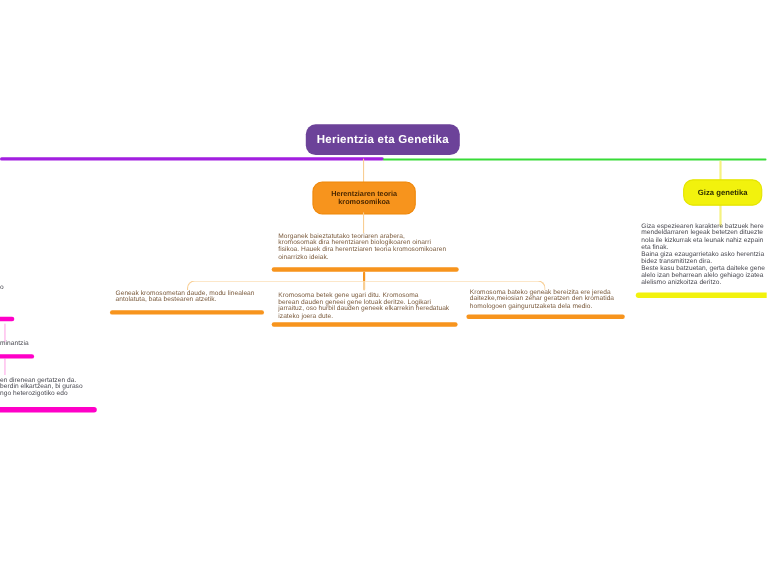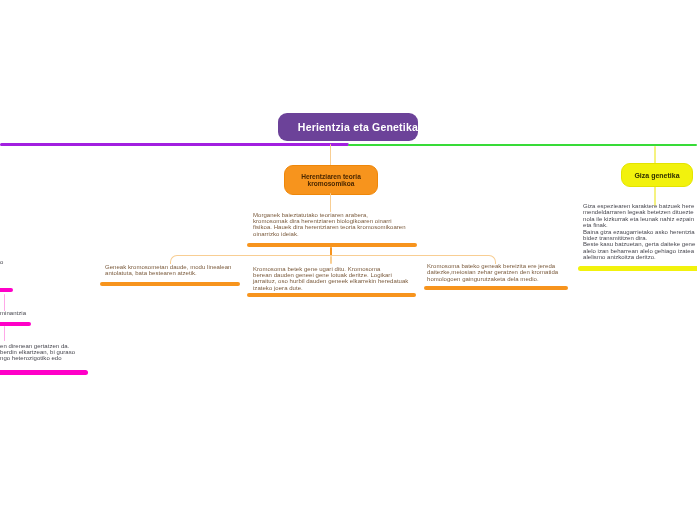--- a/index.html
+++ b/index.html
@@ -40,21 +40,21 @@
 <div class="canvas">
 
   <div class="hline" style="left:0;top:143px;width:349px;height:2.5px;background:var(--purple_line);"></div>
   <div class="hline" style="left:348px;top:144px;width:349px;height:2px;background:var(--green_line);"></div>
 
   <div class="vline" style="left:329.5px;top:144px;width:1.8px;height:22px;background:var(--orange_light);"></div>
 
   <div class="vline" style="left:654px;top:146px;width:1.6px;height:18px;background:var(--yellow_line);"></div>
   <div class="vline" style="left:654px;top:185px;width:1.6px;height:21px;background:var(--yellow_line);"></div>
 
-  <div class="topic topic-root" style="left:278px;top:113px;width:140px;height:28px;justify-content:flex-end;">
+  <div class="topic topic-root" style="left:278px;top:113px;width:140px;height:28px;">
     <span>Herientzia eta Genetika</span>
   </div>
 
   <div class="topic topic-orange" style="left:284px;top:165px;width:92px;height:28px;">
     <span>
       <span>Herentziaren teoria</span><br>
       <span>kromosomikoa</span>
     </span>
   </div>
 

